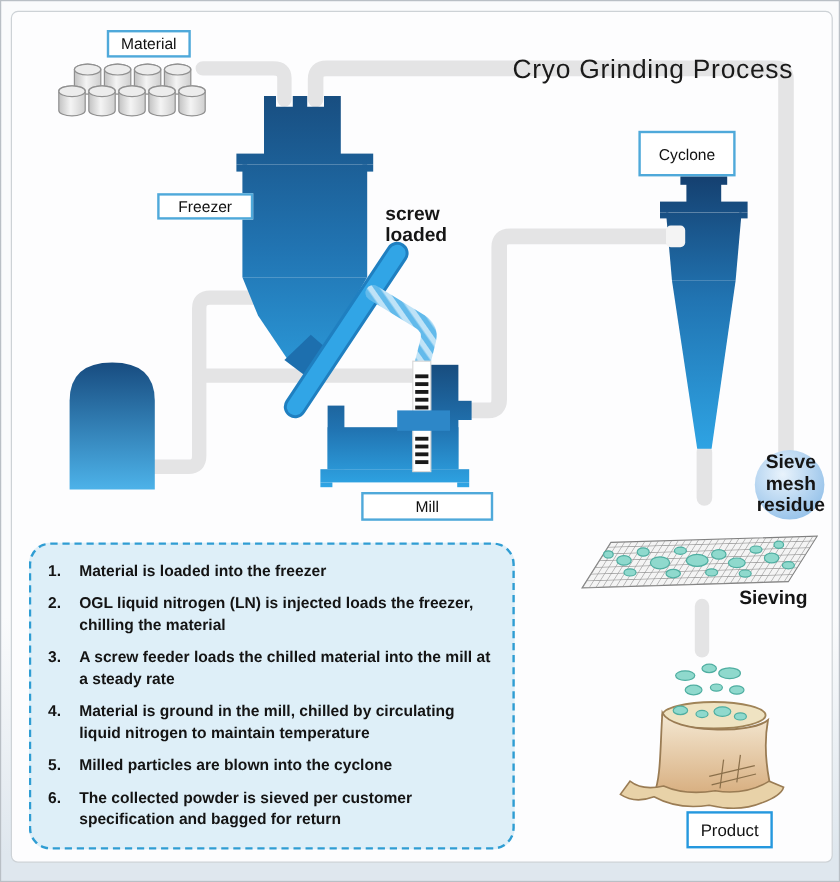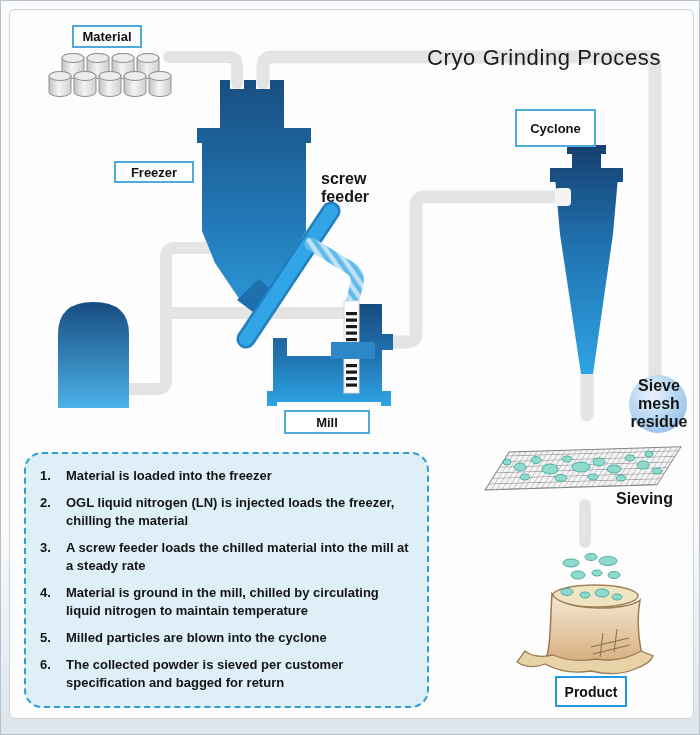--- a/index.html
+++ b/index.html
@@ -7,21 +7,21 @@
   .stage{position:relative;width:700px;height:735px;overflow:hidden;
          background:linear-gradient(#fafbfc 70%,#dfe7ee 97%);
          border:1px solid #b9bfc5;box-sizing:border-box;}
   .card{position:absolute;left:8px;top:8px;width:683px;height:708px;
         background:#fdfdfe;border:1px solid #cdd2d6;border-radius:6px;}
   svg{position:absolute;left:0;top:0;}
   .abs{position:absolute;}
   .title{font-size:22px;letter-spacing:.6px;color:#1a1a1a;font-weight:400;white-space:nowrap;}
   .lbl-box{position:absolute;background:#fff;border:2px solid #4fa9da;
            display:flex;align-items:center;justify-content:center;
-           font-size:13px;font-weight:bold;color:#111;box-sizing:border-box;white-space:nowrap;}
+           font-size:13px;font-weight:normal;color:#111;box-sizing:border-box;white-space:nowrap;margin-left:17px;}
   .plain{position:absolute;font-size:16px;font-weight:bold;color:#151515;line-height:18px;white-space:nowrap;}
   .center{text-align:center;white-space:normal;}
   .steps-box{position:absolute;left:23px;top:451px;width:405px;height:256px;
              background:#deeff8;border:2px dashed #2f9dd3;border-radius:18px;
              box-sizing:border-box;padding:13px 12px 10px 14px;}
   .step{display:grid;grid-template-columns:24px 1fr;column-gap:2px;
         font-size:13px;font-weight:bold;color:#141414;line-height:18px;margin-bottom:9px;}
   .step-num{text-align:left;}
 </style>
 </head>
@@ -211,30 +211,30 @@
 
   <div class="lbl-box" style="left:71px;top:24px;width:70px;height:23px;">
     <span>Material</span>
   </div>
   <div class="lbl-box" style="left:113px;top:160px;width:80px;height:22px;">
     <span>Freezer</span>
   </div>
   <div class="lbl-box" style="left:514px;top:108px;width:81px;height:38px;">
     <span>Cyclone</span>
   </div>
-  <div class="lbl-box" style="left:283px;top:409px;width:86px;height:24px;">
+  <div class="lbl-box" style="left:283px;top:409px;width:110px;height:24px;">
     <span>Mill</span>
   </div>
   <div class="lbl-box" style="left:554px;top:675px;width:72px;height:31px;border-color:#2598DE;font-size:14px;">
     <span>Product</span>
   </div>
 
   <div class="plain" style="left:320px;top:169px;">
     <div>screw</div>
-    <div>feeder</div>
+    <div>loaded</div>
   </div>
 
 
   <div class="plain center" style="left:613px;top:376px;width:90px;">
     <div>Sieve</div>
     <div>mesh</div>
     <div>residue</div>
   </div>
 
   <div class="plain" style="left:615px;top:489px;font-size:16px;">Sieving</div>

